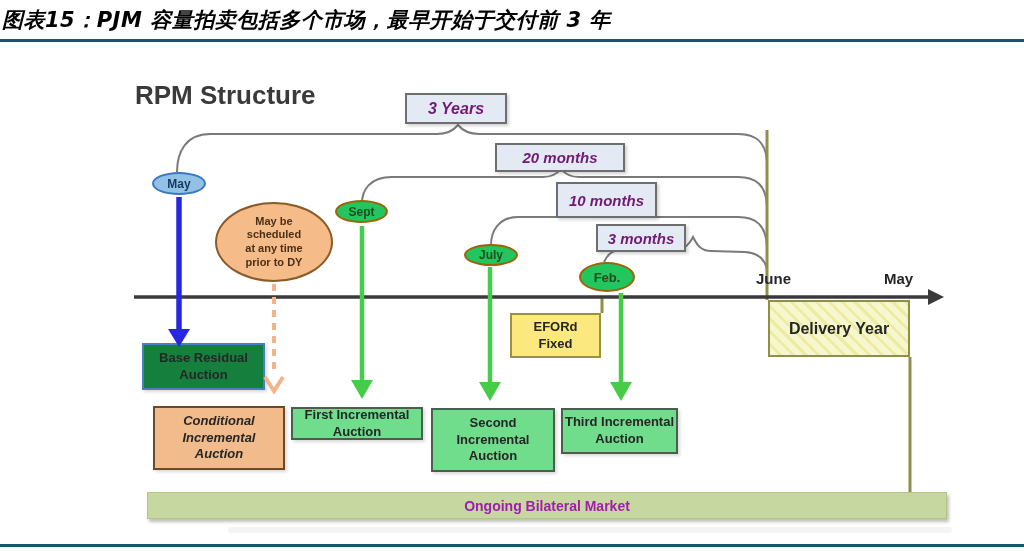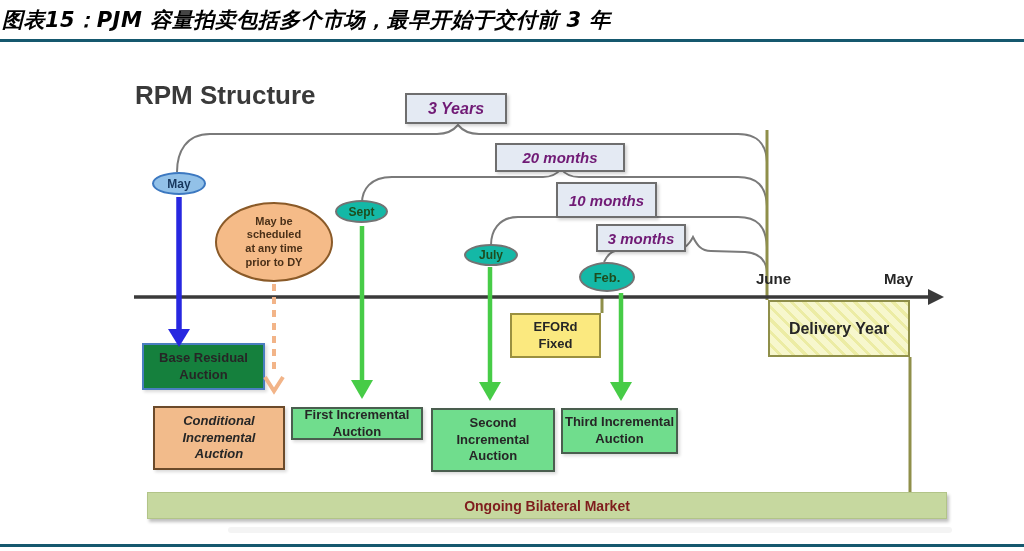--- a/index.html
+++ b/index.html
@@ -39,21 +39,21 @@
     box-shadow:2px 2px 3px rgba(0,0,0,0.18); }
   .d-3y  { left:405px; top:93px;  width:102px; height:31px; font-size:16px; }
   .d-20m { left:495px; top:143px; width:130px; height:29px; }
   .d-10m { left:556px; top:182px; width:101px; height:36px; }
   .d-3m  { left:596px; top:224px; width:90px;  height:28px; }
 
   
   .mell { border-radius:50%; font-weight:bold; font-size:12px; z-index:5; }
   .e-may  { left:152px; top:172px; width:54px; height:23px;
     background:#92c1e8; border:2px solid #3c78c0; color:#17375e; }
-  .e-green { background:#14b8a6; border:2px solid #737373; color:#1e4d1e; }
+  .e-green { background:#22c55e; border:2px solid #a16207; color:#1e4d1e; }
   .e-sept { left:335px; top:200px; width:53px; height:23px; }
   .e-july { left:464px; top:244px; width:54px; height:22px; }
   .e-feb  { left:579px; top:262px; width:56px; height:30px; font-size:13px; }
 
   
   .note-ell { left:215px; top:202px; width:118px; height:80px;
     border-radius:50%; background:#f5bb88; border:2px solid #8a5a28;
     color:#4a3018; font-weight:bold; font-size:11px; line-height:1.25; }
 
   
@@ -74,21 +74,21 @@
   .dy-box { left:768px; top:300px; width:142px; height:57px;
     background:repeating-linear-gradient(45deg,#f7f7cd 0 6px,#ececa4 6px 9px);
     border:2px solid #8f8f4a; font-weight:bold; font-size:16px; color:#262626; }
 
   .tl-label { z-index:4; font-weight:bold; font-size:15px; color:#262626; }
   .l-june { left:748px; top:270px; width:44px; text-align:left;margin-left:8px; }
   .l-may  { left:884px; top:270px; width:40px; text-align:left; }
 
   .bilateral { left:147px; top:492px; width:800px; height:27px;
     background:#c6d89f; border:1px solid #b2c488;
-    font-weight:bold; font-size:14px; color:#7f1d1d;
+    font-weight:bold; font-size:14px; color:#a21caf;
     box-shadow:2px 3px 3px rgba(0,0,0,0.25); }
 </style>
 </head>
 <body>
 
 <div class="abs fig-caption">图表15：PJM 容量拍卖包括多个市场，最早开始于交付前 3 年</div>
 <div class="abs rule rule-top"></div>
 <div class="abs rule rule-bottom"></div>
 <div class="abs edge-artifact"></div>
 

